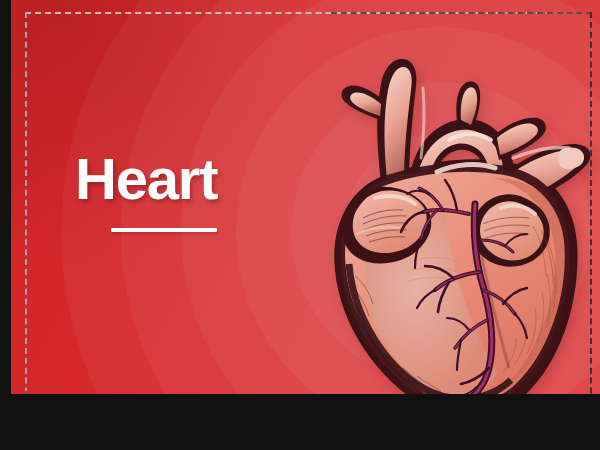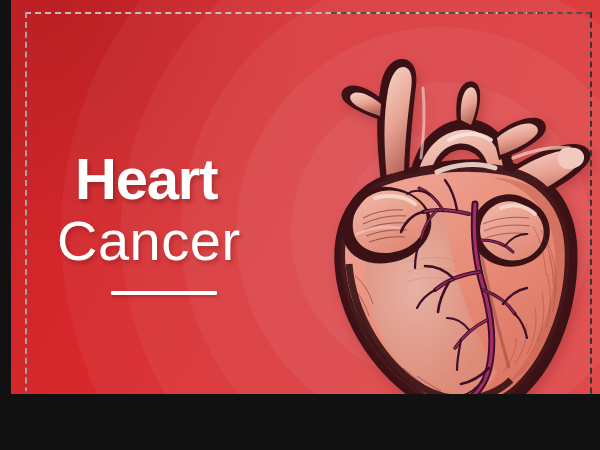--- a/index.html
+++ b/index.html
@@ -327,21 +327,20 @@
         <path d="M152,112 C166,104 182,104 194,112" stroke="#f9e4da" stroke-width="4"></path>
         <path d="M126,60 C128,84 127,108 124,130" stroke="#f7d9cd" stroke-width="3" opacity="0.7"></path>
         <path d="M216,130 C236,122 256,118 272,120" stroke="#f6d5c8" stroke-width="3.5" opacity="0.8"></path>
         <path d="M60,206 C72,200 88,198 102,200" stroke="#f4cfc3" stroke-width="3" opacity="0.6"></path>
       </g>
     </svg>
   </div>
 
   <div class="title-block">
     <div class="t-heart">Heart</div>
-    <div class="t-cancer">Cancer</div>
     <div class="t-rule"></div>
   </div>
 
   <div class="frame">
     <span class="top"></span>
     <span class="top-dark"></span>
     <span class="left"></span>
     <span class="left-dark"></span>
     <span class="right"></span>
     <span class="bottom"></span>

